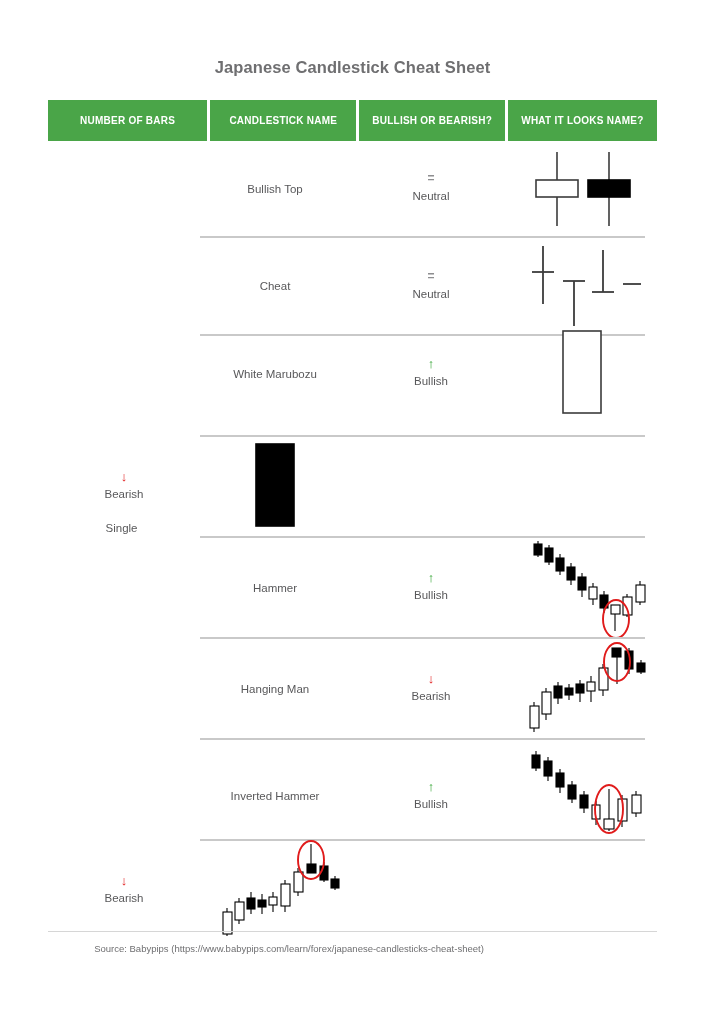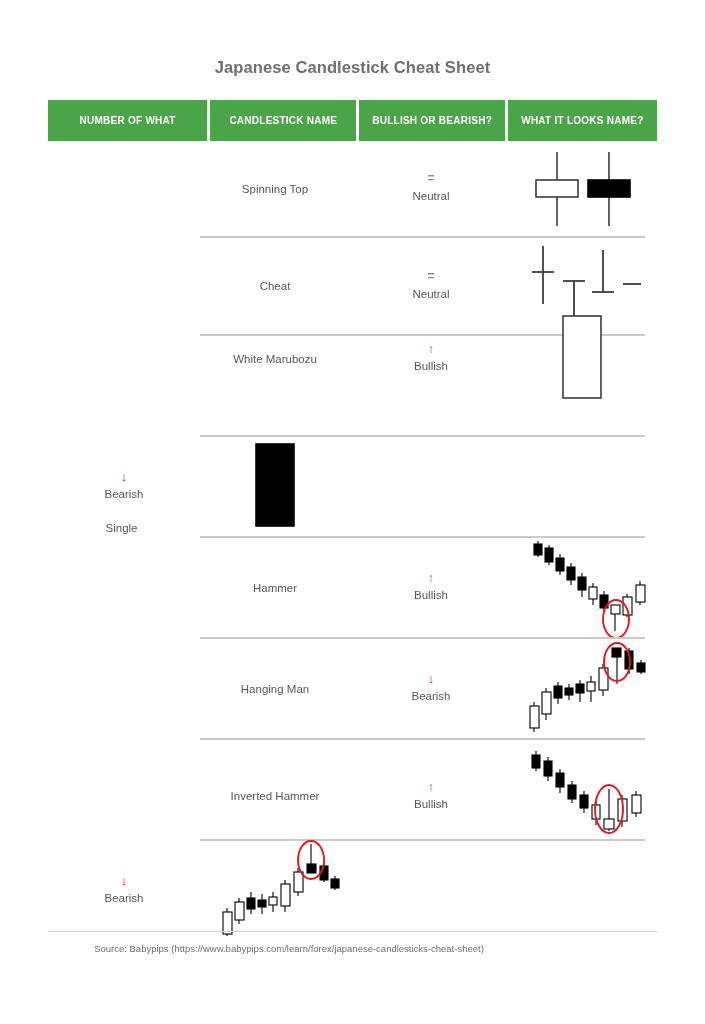--- a/index.html
+++ b/index.html
@@ -90,30 +90,30 @@
   svg{display:block;overflow:visible;}
 </style>
 </head>
 <body>
 
 <div class="page">
 
   <div class="title">Japanese Candlestick Cheat Sheet</div>
 
   <div class="header-row">
-    <div class="hcell c0">NUMBER OF WHAT</div>
+    <div class="hcell c0">NUMBER OF BARS</div>
     <div class="hcell c1">CANDLESTICK NAME</div>
     <div class="hcell c2">BULLISH OR BEARISH?</div>
     <div class="hcell c3">WHAT IT LOOKS NAME?</div>
   </div>
 
   <div class="body">
 
     <div class="row" style="top:0px;height:95px;">
-      <div class="cell name">Spinning Top</div>
+      <div class="cell name">Bullish Top</div>
       <div class="cell sig">
         <div class="sig-inner">
           <span class="sig-icon neutral">=</span>
           <span class="sig-label">Neutral</span>
         </div>
       </div>
       <div class="cell pic">
         <svg width="130" height="90" viewBox="0 0 130 90">
 
           <line x1="40" y1="8" x2="40" y2="82" stroke="#3b3b3b" stroke-width="1.6"></line>
@@ -145,21 +145,21 @@
 
           <line x1="86" y1="10" x2="86" y2="52" stroke="#3b3b3b" stroke-width="1.8"></line>
           <line x1="75" y1="52" x2="97" y2="52" stroke="#3b3b3b" stroke-width="1.8"></line>
 
           <line x1="106" y1="44" x2="124" y2="44" stroke="#3b3b3b" stroke-width="1.8"></line>
         </svg>
       </div>
     </div>
     <div class="divider" style="top:193px;"></div>
 
-    <div class="row" style="top:180px;height:75px;">
+    <div class="row" style="top:195px;height:75px;">
       <div class="cell name">White Marubozu</div>
       <div class="cell sig">
         <div class="sig-inner">
           <span class="sig-icon bull">↑</span>
           <span class="sig-label">Bullish</span>
         </div>
       </div>
       <div class="cell pic">
         <svg width="130" height="95" viewBox="0 0 130 95">
           <rect x="46" y="5" width="38" height="82" fill="#ffffff" stroke="#3b3b3b" stroke-width="1.6"></rect>

